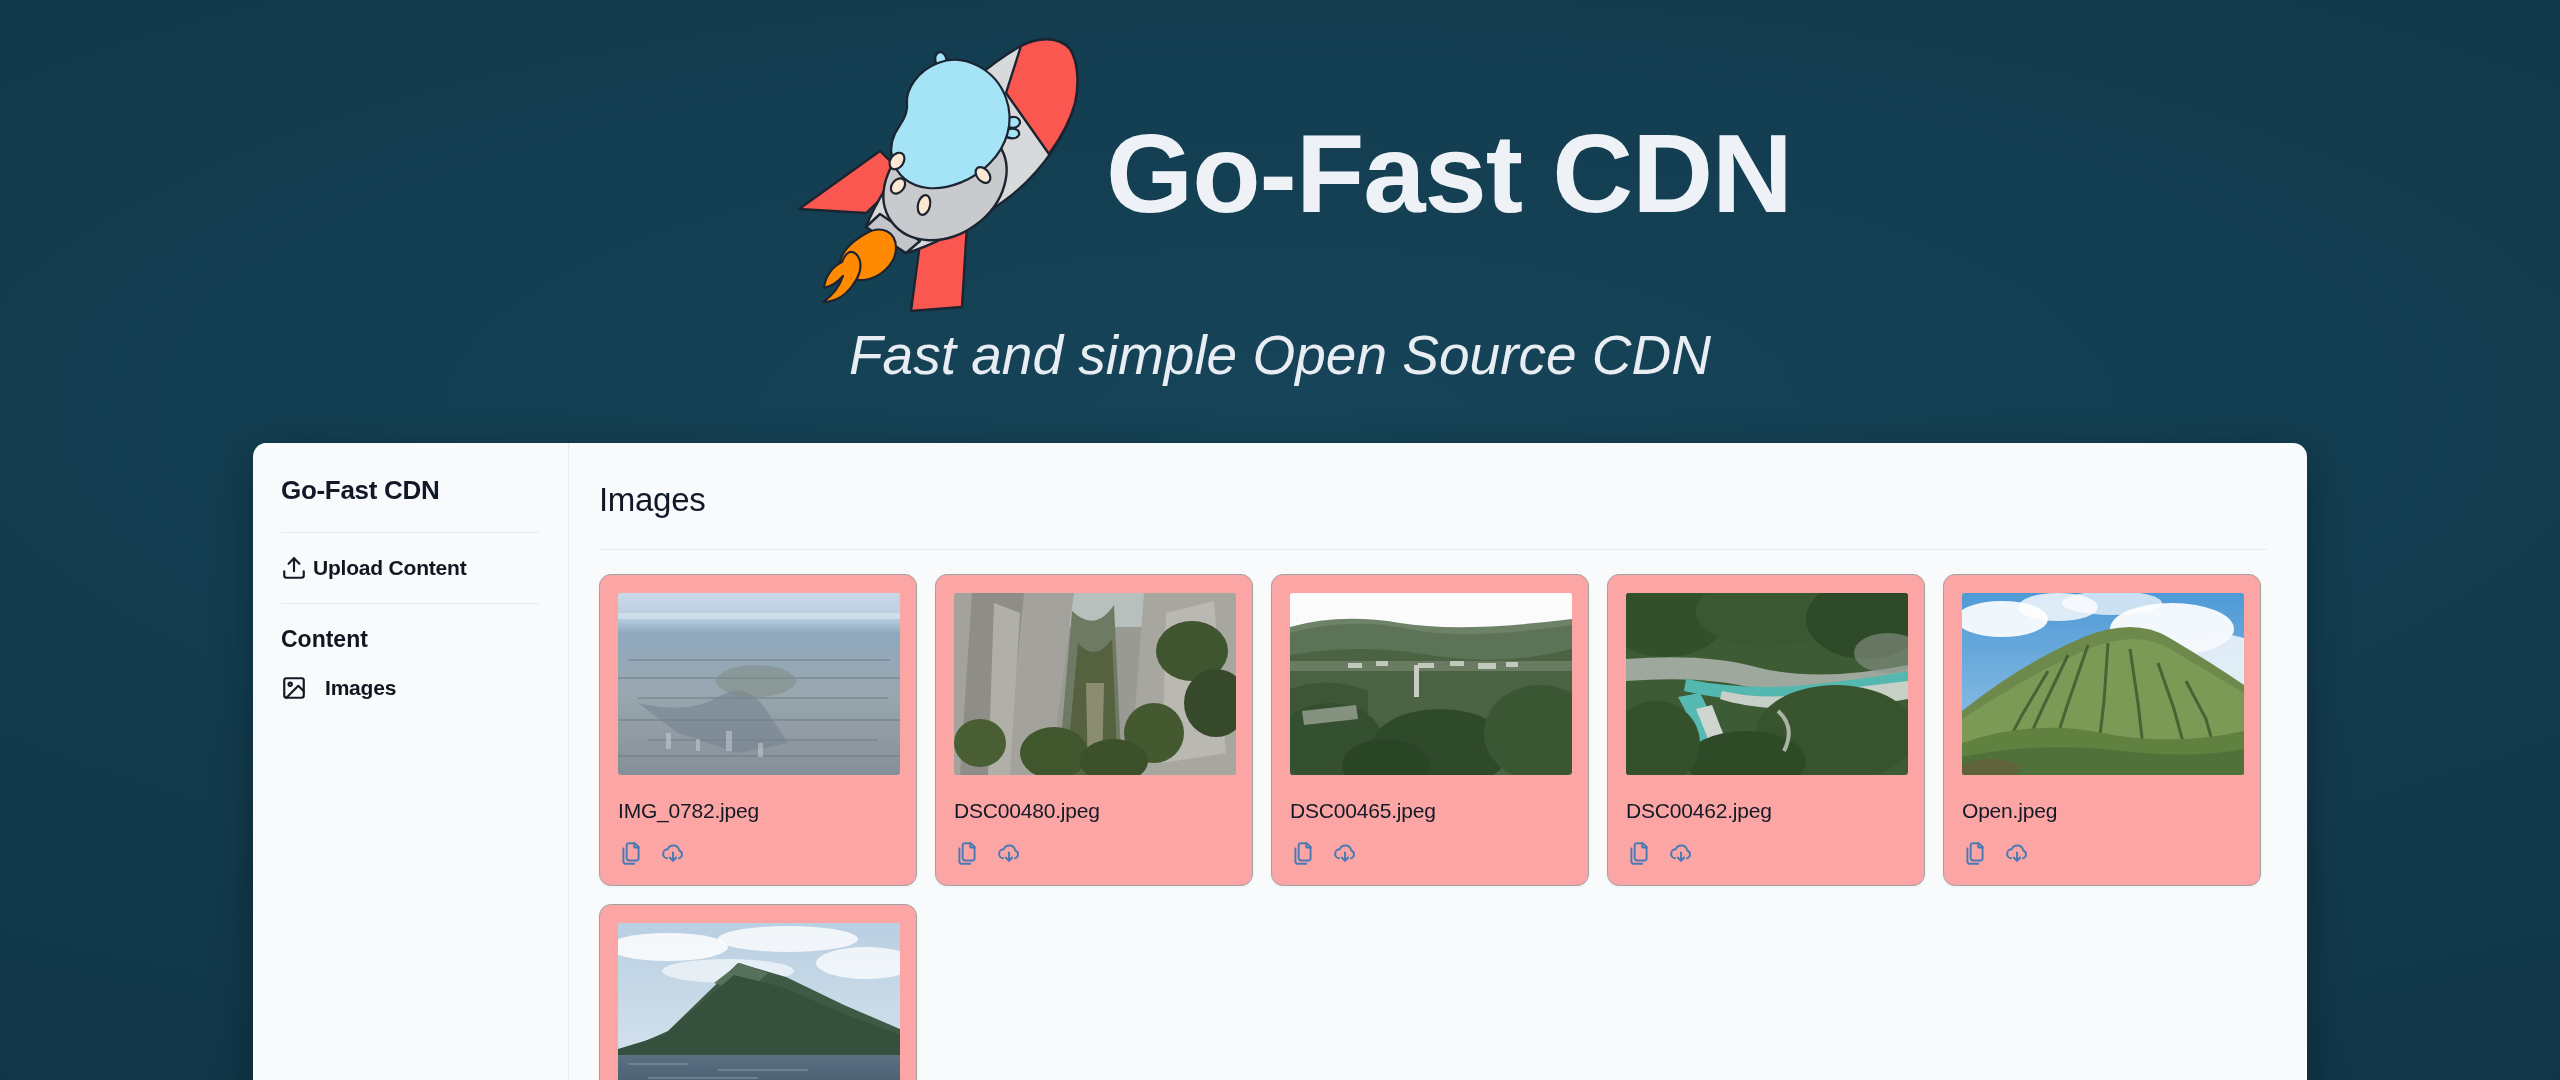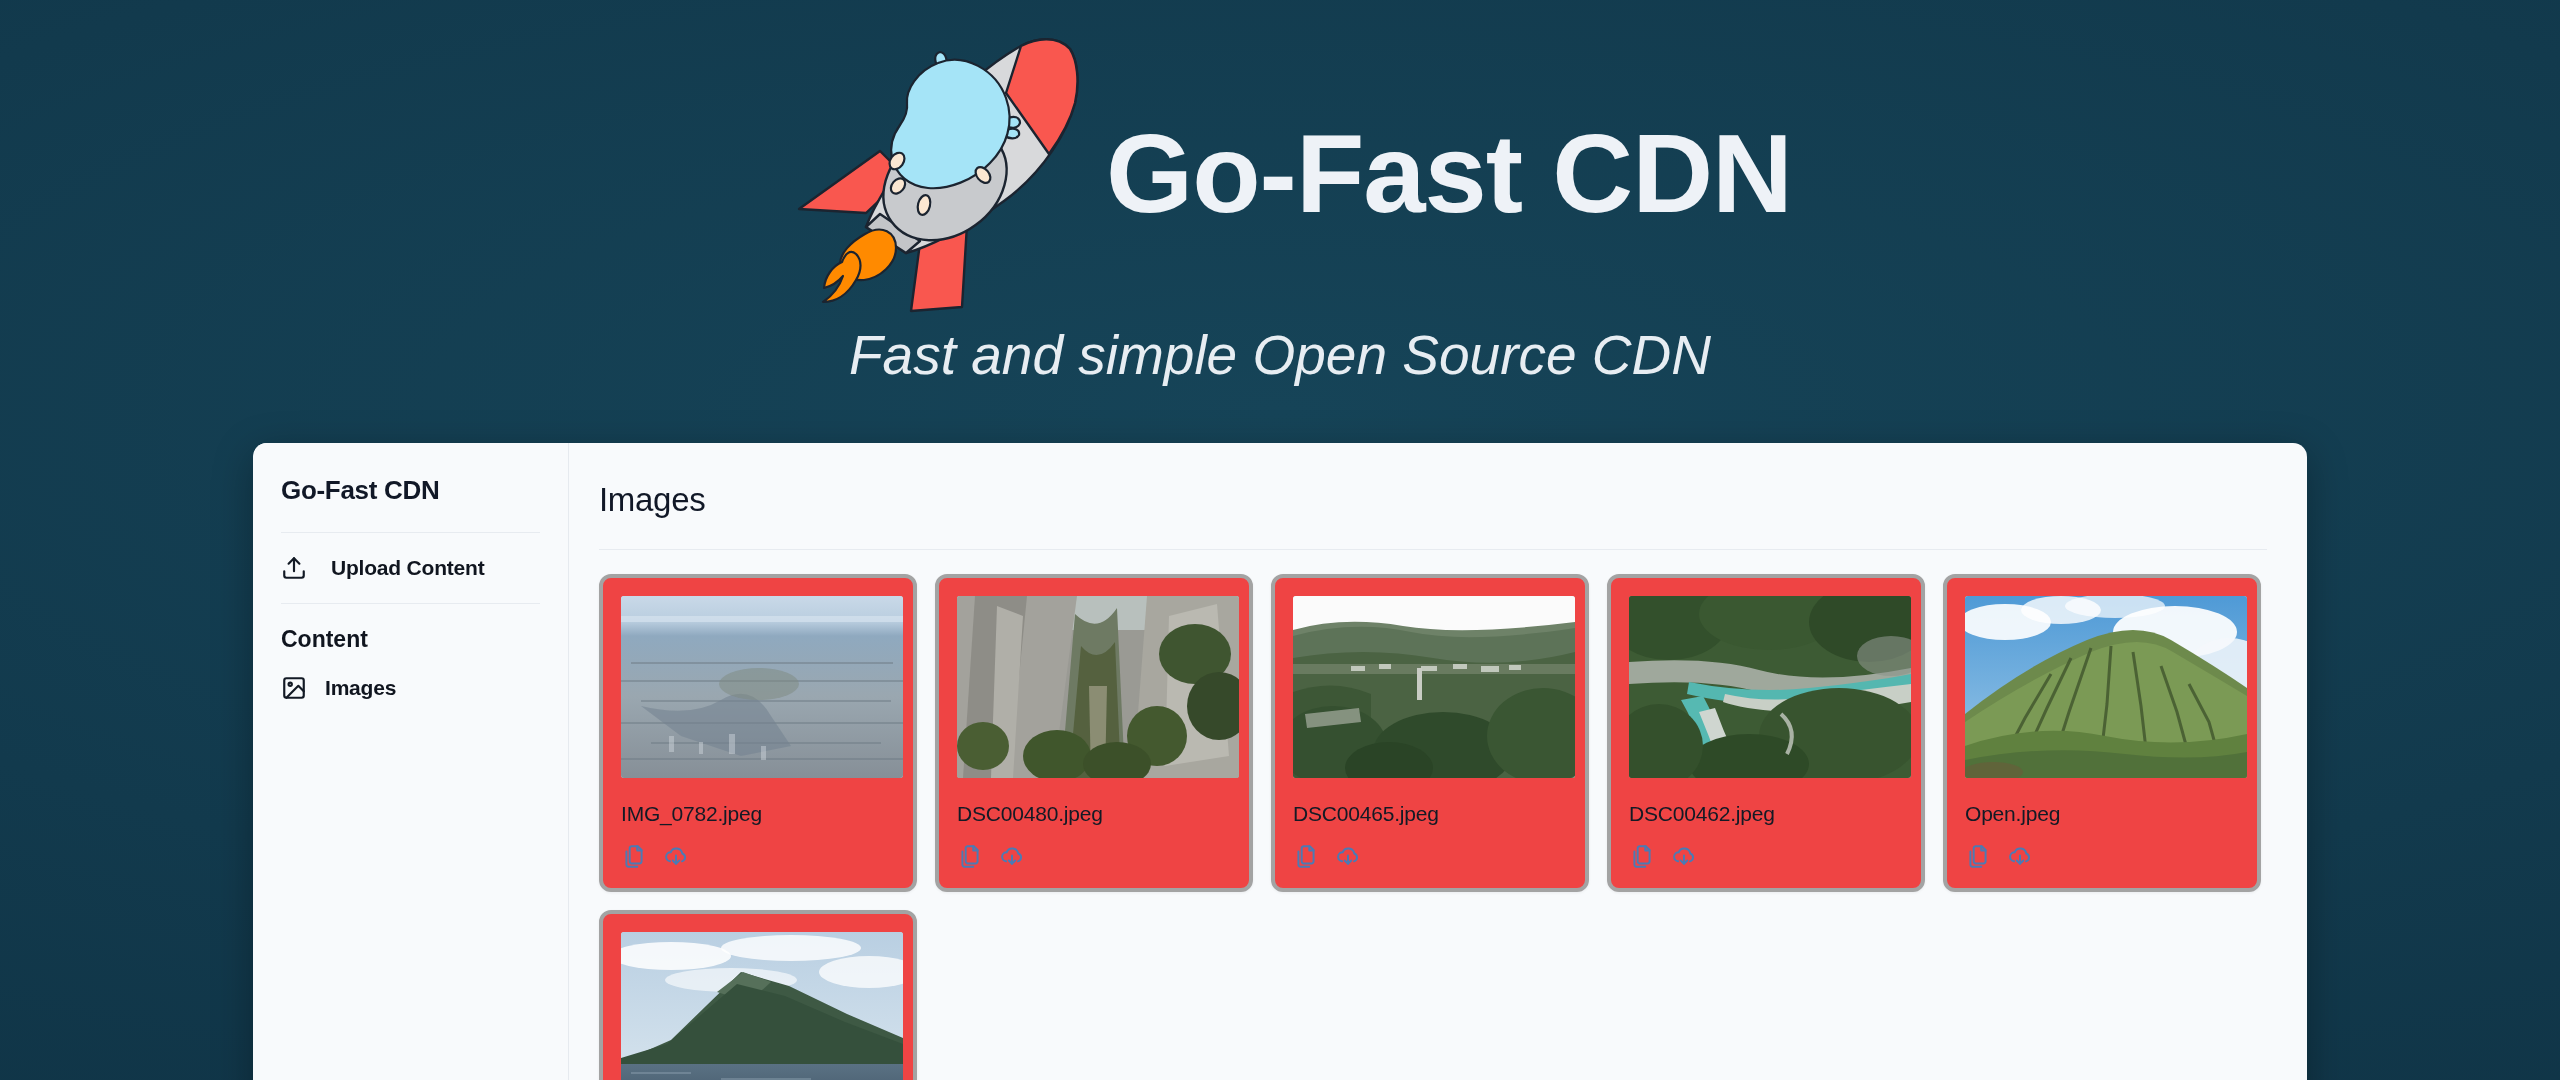--- a/index.html
+++ b/index.html
@@ -92,21 +92,21 @@
     font-size: 26px;
     font-weight: 700;
     color: #111827;
     padding: 32px 0 26px 0;
     border-bottom: 1px solid #E7EBF0;
     letter-spacing: -0.3px;
   }
   .nav-item {
     display: flex;
     align-items: center;
-    gap: 24px;
+    gap: 6px;
     padding: 22px 0;
     cursor: pointer;
     color: #111827;
   }
   .nav-item.bordered { border-bottom: 1px solid #E7EBF0; }
   .nav-label {
     font-size: 21px;
     font-weight: 700;
     color: #10151F;
     letter-spacing: -0.2px;
@@ -147,22 +147,22 @@
 
   .grid {
     display: flex;
     flex-wrap: wrap;
     gap: 18px;
     padding-top: 24px;
   }
 
   .card {
     width: 318px;
-    background: #ef4444;
-    border: 4px solid #a3a3a3;
+    background: #fca5a5;
+    border: 1px solid #a3a3a3;
     border-radius: 12px;
     box-shadow: 0 1px 3px rgba(16,24,40,0.06);
     padding: 18px;
   }
   .thumb {
     width: 282px;
     height: 182px;
     border-radius: 3px;
     overflow: hidden;
     position: relative;

